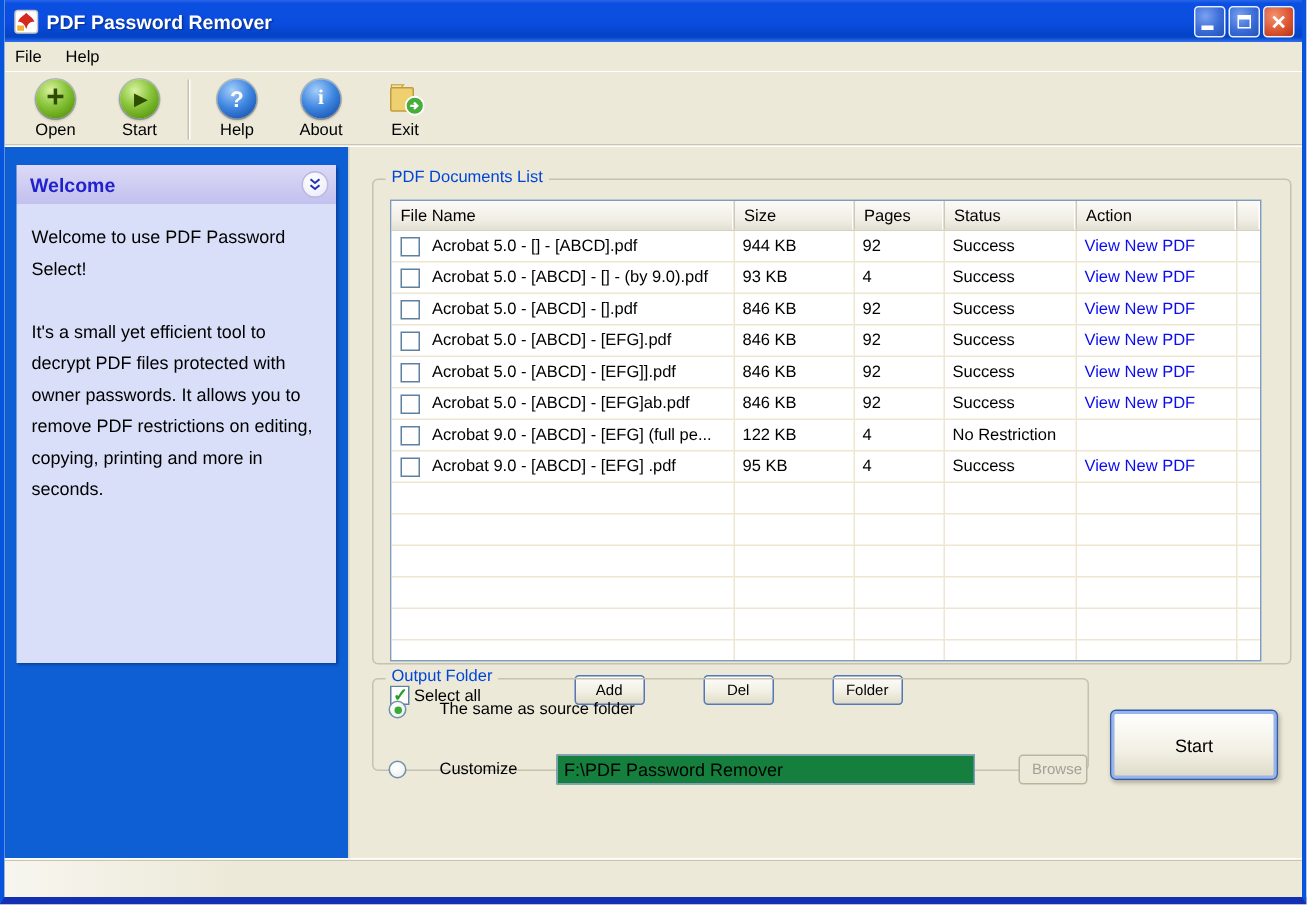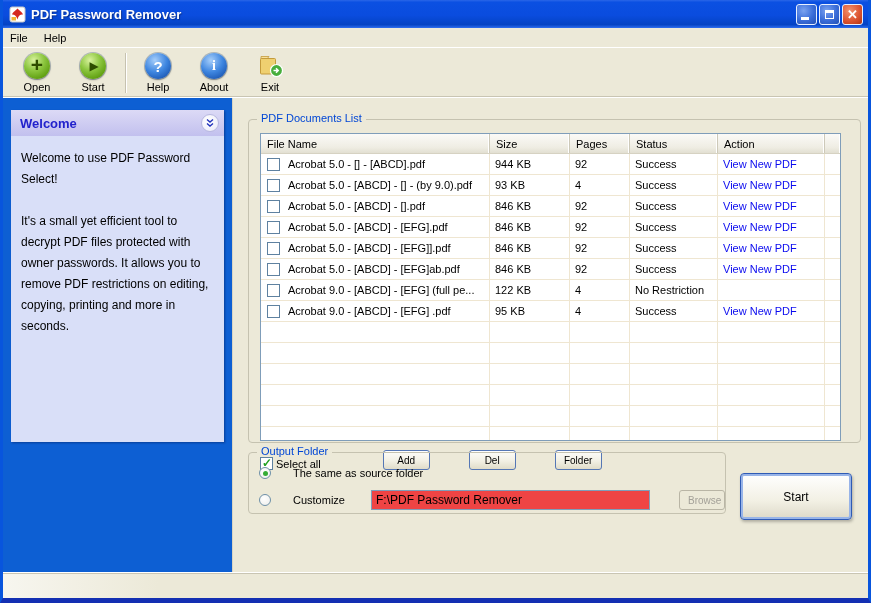--- a/index.html
+++ b/index.html
@@ -77,22 +77,22 @@
   .radio.selected::after { content:""; position:absolute; left:3px; top:3px; width:5px; height:5px; border-radius:50%; background:#35AC35; }
 
   
   .tctrl { display:flex; align-items:flex-end; margin-top:9px; font-size:11px; }
   .tctrl .sel-label { margin-left:3px; }
   .btn { height:20px; min-width:47px; padding:0 8px; border:1px solid #5577B5; border-radius:3px; background:linear-gradient(to bottom,#FDFDFB,#F2F0E4 55%,#E0DCC9); font-size:10px; font-family:"Liberation Sans", sans-serif; color:#000; cursor:pointer; box-shadow:0 1px 0 rgba(255,255,255,.8) inset; }
   .btn.add { margin-left:62px; } .btn.del { margin-left:39px; } .btn.clear { margin-left:39px; }
 
   
   .radio-row { display:flex; align-items:center; gap:22px; font-size:11px; }
-  .radio-row + .radio-row { margin-top:11px; }
-  .path-input { width:343px; height:20px; border:1px solid #7F9DB9; font-size:12px; padding:0 4px; margin-left:4px; font-family:"Liberation Sans", sans-serif; color:#000; background:#ef4444; }
+  .radio-row + .radio-row { margin-top:24px; }
+  .path-input { width:343px; height:20px; border:1px solid #7F9DB9; font-size:12px; padding:0 4px; margin-left:4px; font-family:"Liberation Sans", sans-serif; color:#000; background:#15803d; }
   .btn.browse { margin-left:7px; min-width:46px; }
   .btn.disabled { color:#A3A098; border-color:#B9B5A5; background:#ECE9D8; box-shadow:none; cursor:default; }
 
   .start-big { width:112px; height:47px; margin-left:14px; margin-top:21px; border:1px solid #2F5BB5; border-radius:4px; background:linear-gradient(to bottom,#FFFFFF,#F2F0E4 60%,#DDD9C8); box-shadow:0 0 0 2px #98B4E8 inset, 1px 2px 3px rgba(0,0,0,.25); font-size:12px; font-family:"Liberation Sans", sans-serif; cursor:pointer; }
 
   
   .statusbar { height:26px; background:linear-gradient(to right,#F7F6EF,#ECE9D8 18%); border-top:1px solid #FFFFFF; box-shadow:0 1px 0 #C9C5B3 inset; flex:0 0 auto; }
 </style>
 </head>
 <body>

